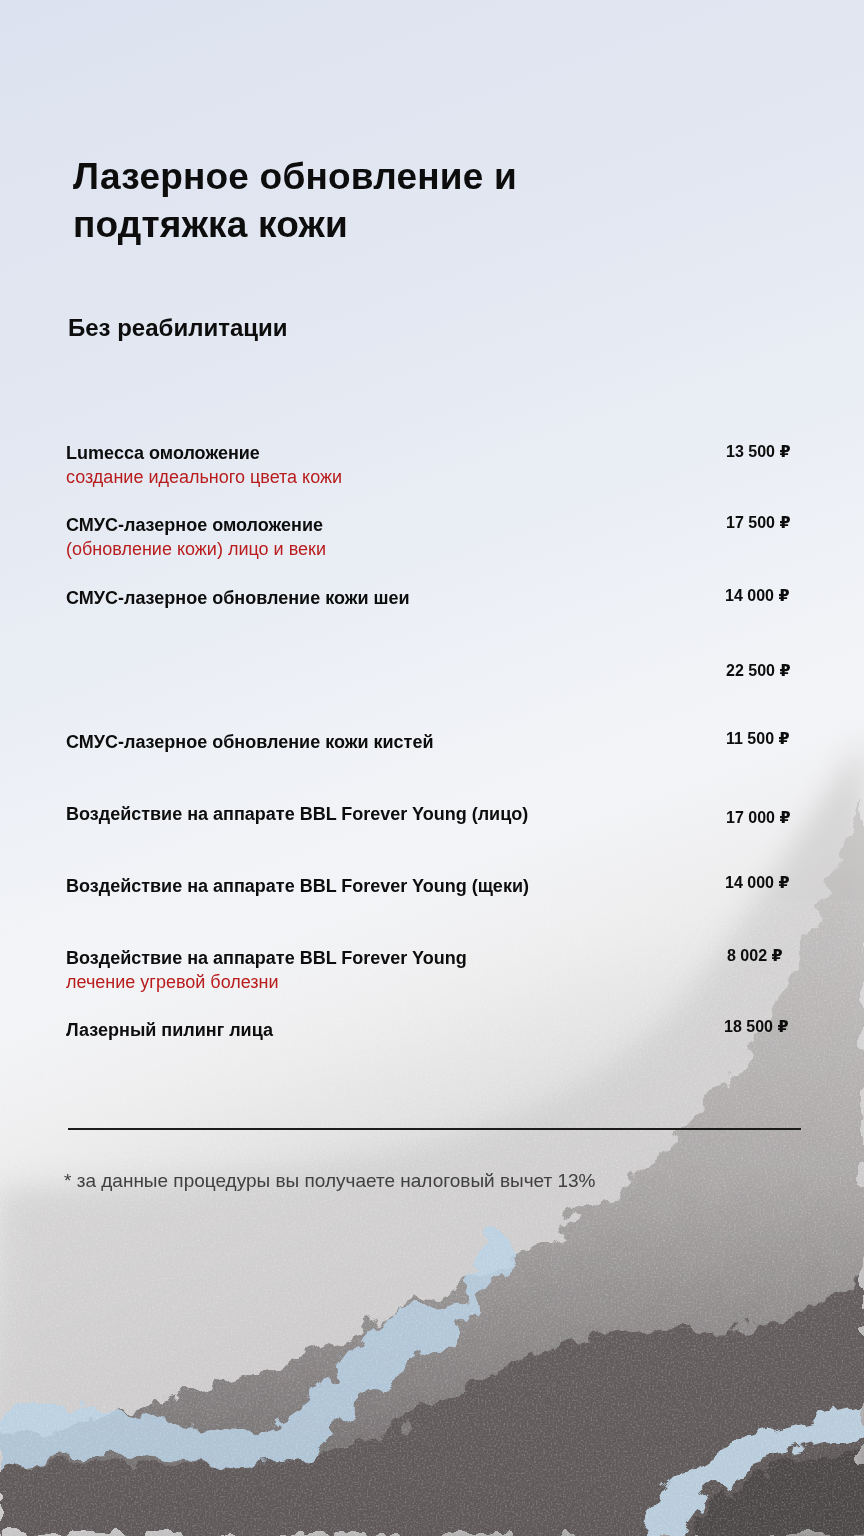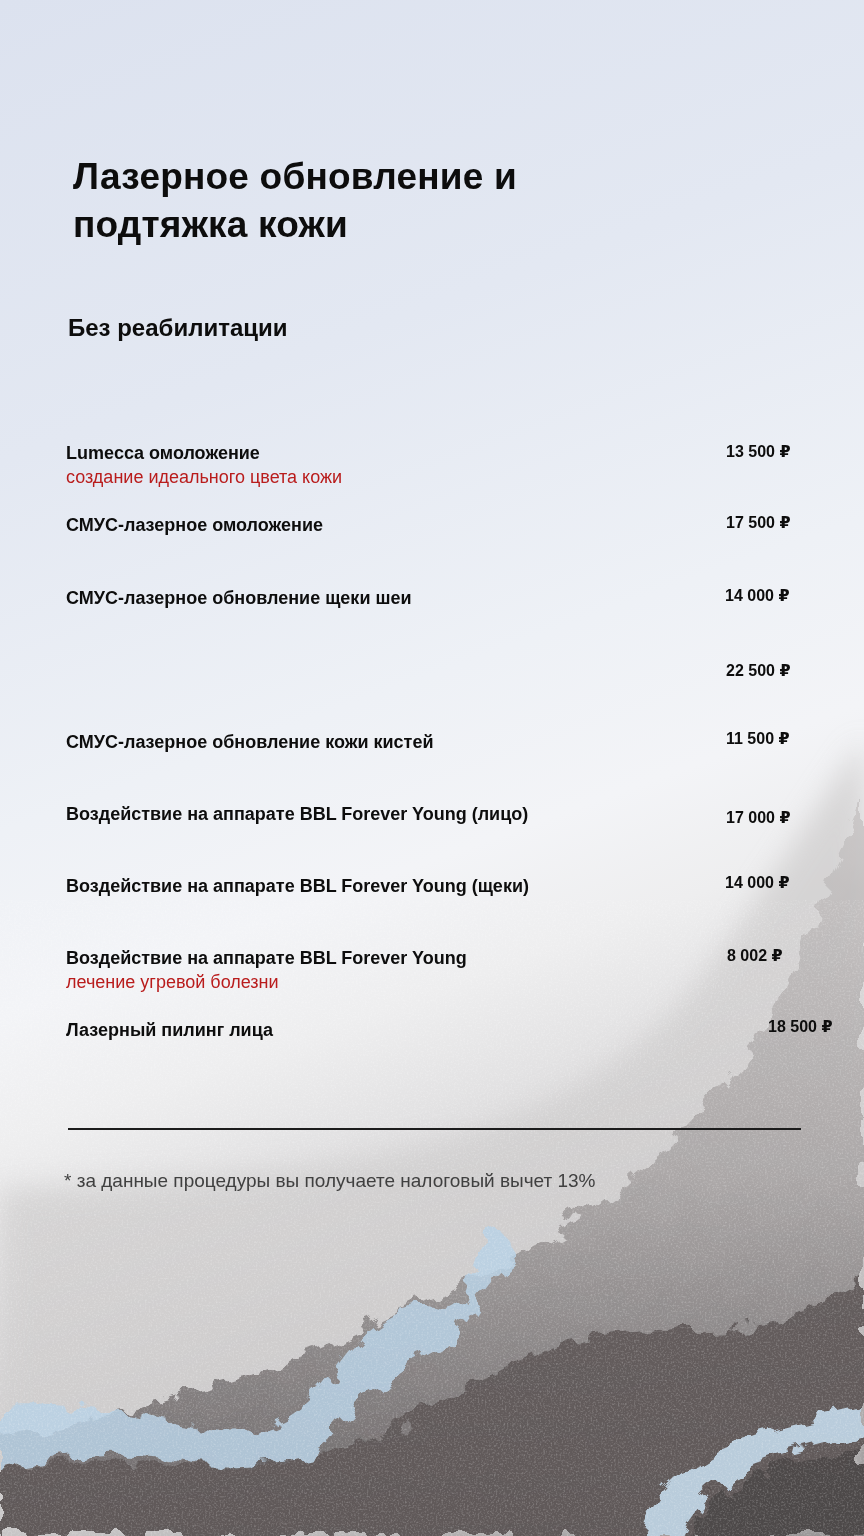--- a/index.html
+++ b/index.html
@@ -132,25 +132,26 @@
   <h2 class="section-title">Без реабилитации</h2>
 
   <div class="item" style="top:441px;">
     <div class="item-name">Lumecca омоложение</div>
     <div class="item-sub">создание идеального цвета кожи</div>
   </div>
   <div class="price" style="left:726px; top:437px;">13 500 ₽</div>
 
   <div class="item" style="top:513px;">
     <div class="item-name">СМУС-лазерное омоложение</div>
+    <div class="item-sub">(обновление кожи) лицо и веки</div>
   </div>
   <div class="price" style="left:726px; top:508px;">17 500 ₽</div>
 
   <div class="item" style="top:586px;">
-    <div class="item-name">СМУС-лазерное обновление щеки шеи</div>
+    <div class="item-name">СМУС-лазерное обновление кожи шеи</div>
   </div>
   <div class="price" style="left:725px; top:581px;">14 000 ₽</div>
 
   <div class="price" style="left:726px; top:656px;">22 500 ₽</div>
 
   <div class="item" style="top:730px;">
     <div class="item-name">СМУС-лазерное обновление кожи кистей</div>
   </div>
   <div class="price" style="left:726px; top:724px;">11 500 ₽</div>
 
@@ -166,18 +167,18 @@
 
   <div class="item" style="top:946px;">
     <div class="item-name">Воздействие на аппарате BBL Forever Young</div>
     <div class="item-sub">лечение угревой болезни</div>
   </div>
   <div class="price" style="left:727px; top:941px;">8 002 ₽</div>
 
   <div class="item" style="top:1018px;">
     <div class="item-name">Лазерный пилинг лица</div>
   </div>
-  <div class="price" style="left:724px; top:1012px;margin-left:44px;">18 500 ₽</div>
+  <div class="price" style="left:724px; top:1012px;">18 500 ₽</div>
 
   <div class="divider"></div>
 
   <div class="footnote">* за данные процедуры вы получаете налоговый вычет 13%</div>
 </div>
 
 </body></html>

